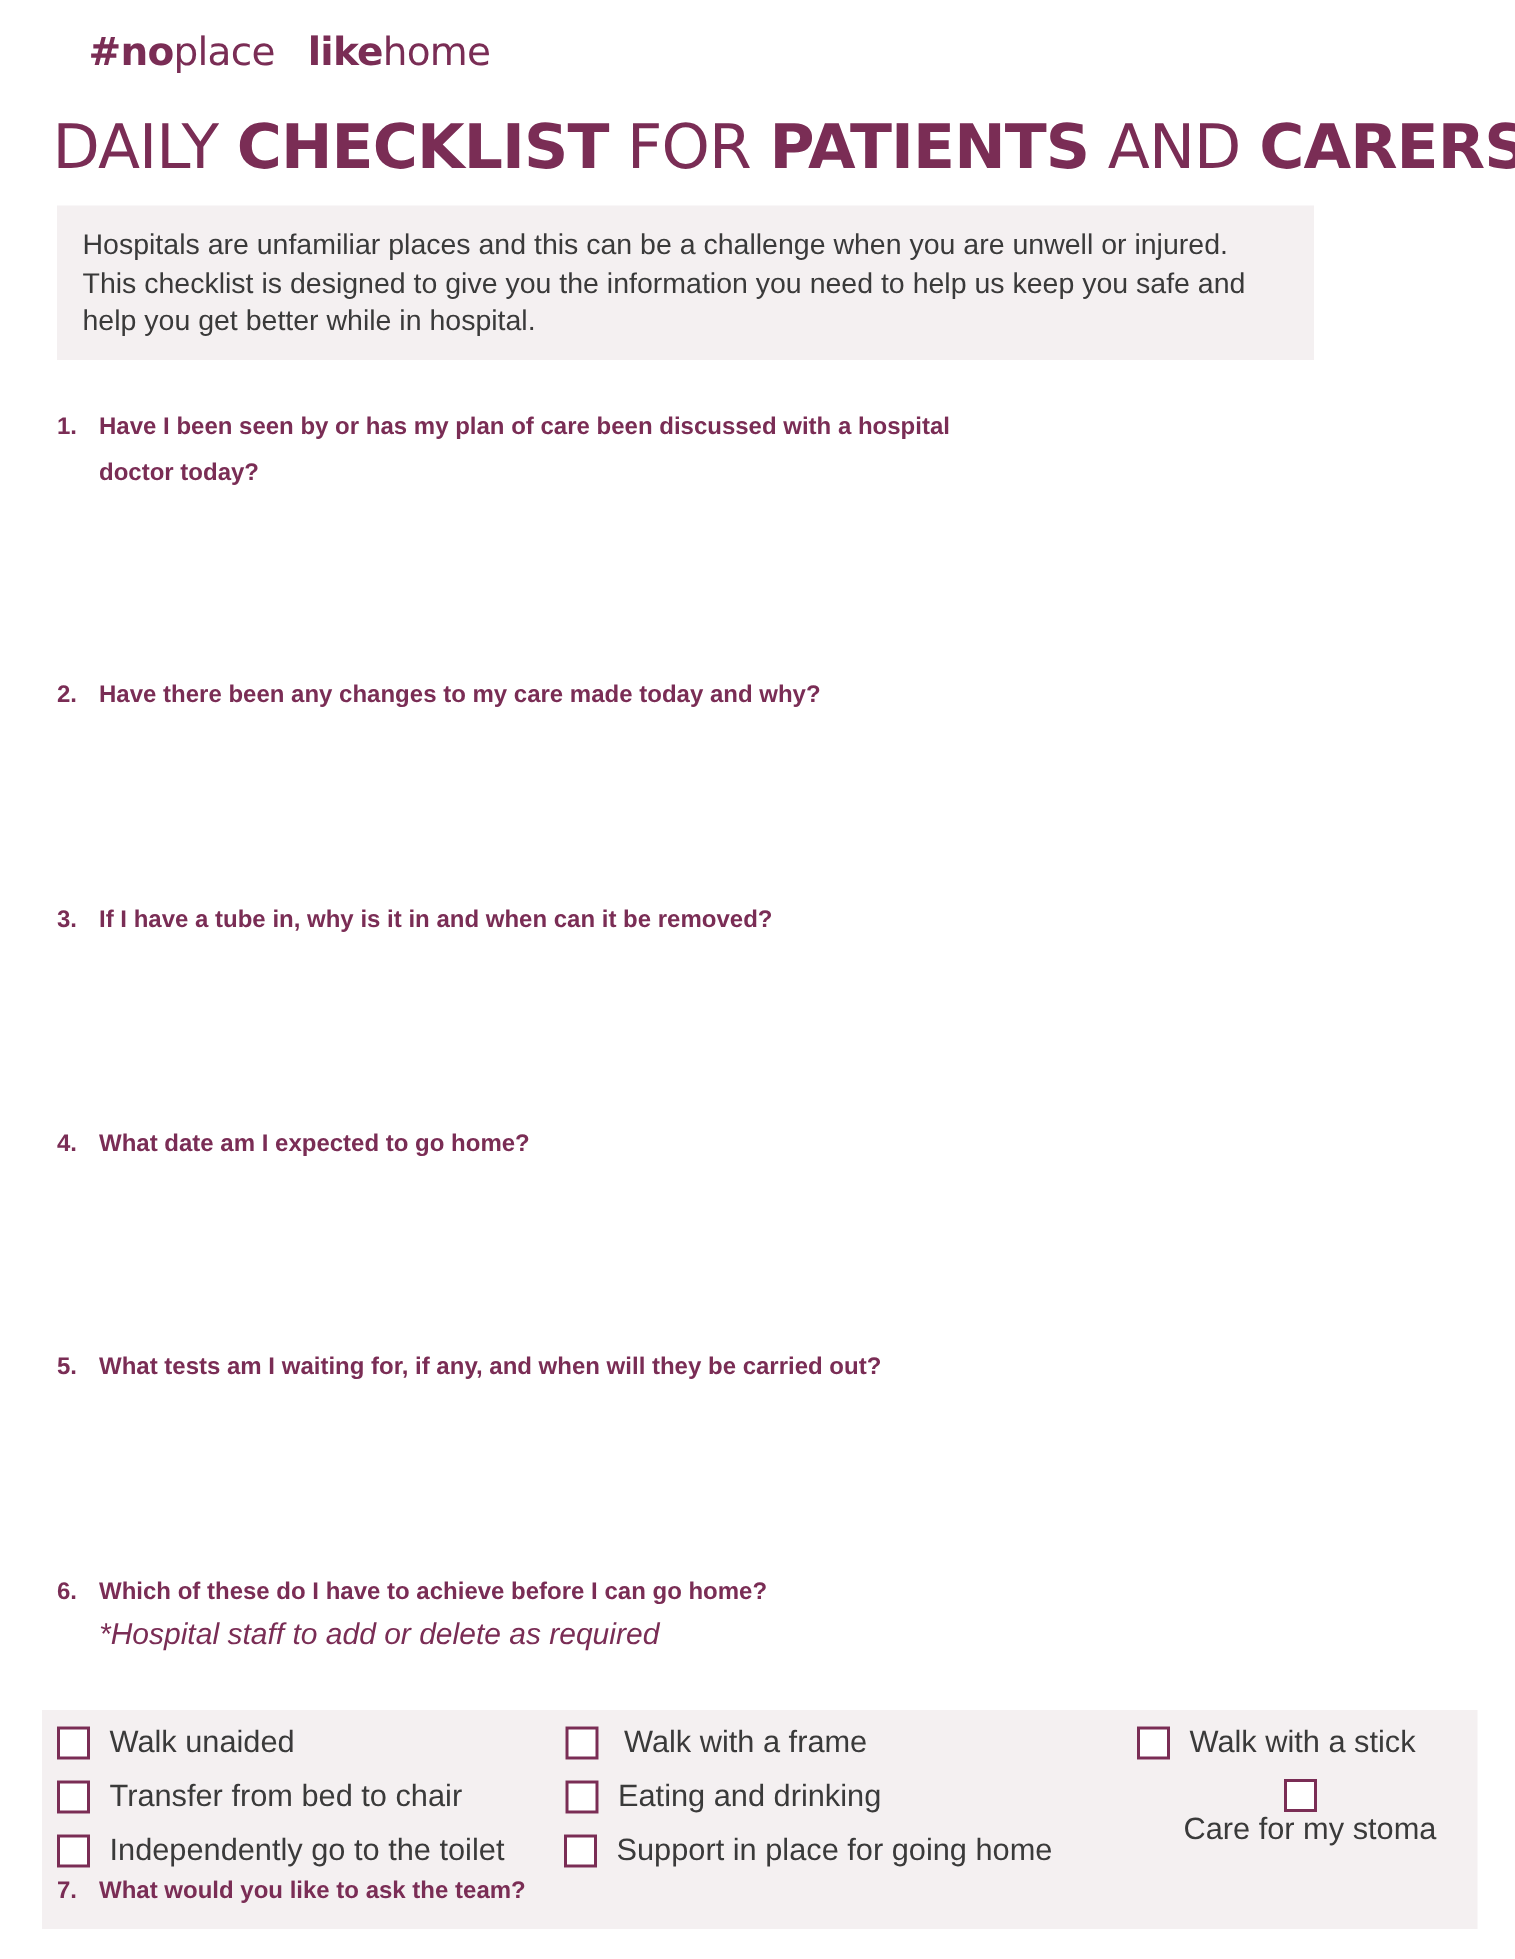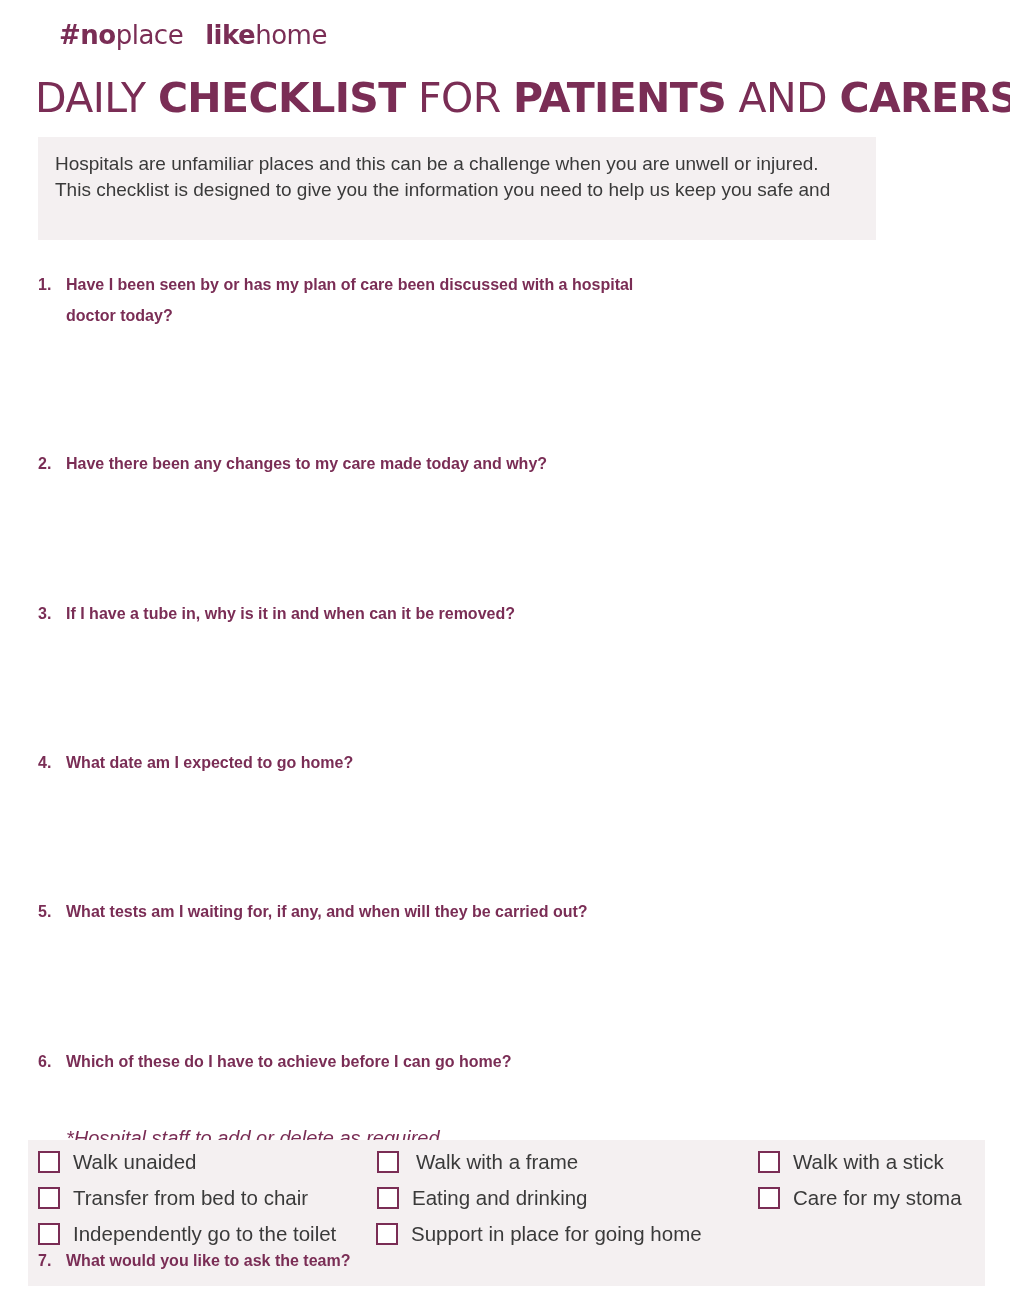--- a/index.html
+++ b/index.html
@@ -8,40 +8,41 @@
     .tagline b { font-weight: normal; }
     .tagline span.light { font-weight: bold; margin-left: 22px; }
     .title { position: absolute; left: 35px; top: 74px; font-family: "DejaVu Sans", sans-serif; font-size: 41px; color: #7a2d55; white-space: nowrap; letter-spacing: -0.6px; }
     .title .b { font-weight: bold; }
     .title .n { font-weight: normal; }
     .intro { position: absolute; left: 38px; top: 137px; width: 838px; height: 103px; background: #f4f0f1; box-sizing: border-box; padding: 14px 16px 0 17px; }
     .intro p { margin: 0; font-size: 19px; line-height: 25.5px; color: #3a3a3a; }
     .q { position: absolute; left: 38px; font-weight: bold; font-size: 16px; color: #7a2d55; line-height: 31px; white-space: nowrap; }
     .q .num { display: inline-block; width: 28px; }
     .q .cont { display: block; padding-left: 28px; }
-    .note { position: absolute; left: 66px; top: 1079px; font-style: italic; font-size: 20px; color: #7a2d55; margin-top: 48px; }
+    .note { position: absolute; left: 66px; top: 1079px; font-style: italic; font-size: 20px; color: #7a2d55; }
     .checks { position: absolute; left: 28px; top: 1113px; width: 957px; height: 146px; background: #f4f0f1; margin-top: 27px; }
     .chk { position: absolute; display: flex; align-items: center; }
     .box { width: 22px; height: 22px; border: 2px solid #7a2d55; background: #ffffff; box-sizing: border-box; }
     .chk .lbl { margin-left: 13px; font-size: 20.5px; color: #3a3a3a; white-space: nowrap; }
   </style>
 </head>
 <body>
 
 <div class="tagline">
   <span class="light">#no</span><b>place</b><span class="light">like</span><b>home</b>
 </div>
 
 <div class="title">
   <span class="n">DAILY </span><span class="b">CHECKLIST</span><span class="n"> FOR </span><span class="b">PATIENTS</span><span class="n"> AND </span><span class="b">CARERS</span>
 </div>
 
 <div class="intro">
   <p>Hospitals are unfamiliar places and this can be a challenge when you are unwell or injured.</p>
   <p>This checklist is designed to give you the information you need to help us keep you safe and</p>
+  <p>help you get better while in hospital.</p>
 </div>
 
 <div class="q" style="top:269px;">
   <span class="num">1.</span><span>Have I been seen by or has my plan of care been discussed with a hospital</span>
   <span class="cont">doctor today?</span>
 </div>
 <div class="q" style="top:448px;">
   <span class="num">2.</span><span>Have there been any changes to my care made today and why?</span>
 </div>
 <div class="q" style="top:598px;">
@@ -73,21 +74,21 @@
     <span class="lbl">Walk with a stick</span>
   </div>
   <div class="chk" style="left:10px; top:46px;">
     <div class="box"></div>
     <span class="lbl">Transfer from bed to chair</span>
   </div>
   <div class="chk" style="left:349px; top:46px;">
     <div class="box"></div>
     <span class="lbl">Eating and drinking</span>
   </div>
-  <div class="chk" style="left:730px; top:46px;">
+  <div class="chk" style="left:748px; top:46px;flex-direction:column;">
     <div class="box"></div>
     <span class="lbl">Care for my stoma</span>
   </div>
   <div class="chk" style="left:10px; top:82px;">
     <div class="box"></div>
     <span class="lbl">Independently go to the toilet</span>
   </div>
   <div class="chk" style="left:348px; top:82px;">
     <div class="box"></div>
     <span class="lbl">Support in place for going home</span>

